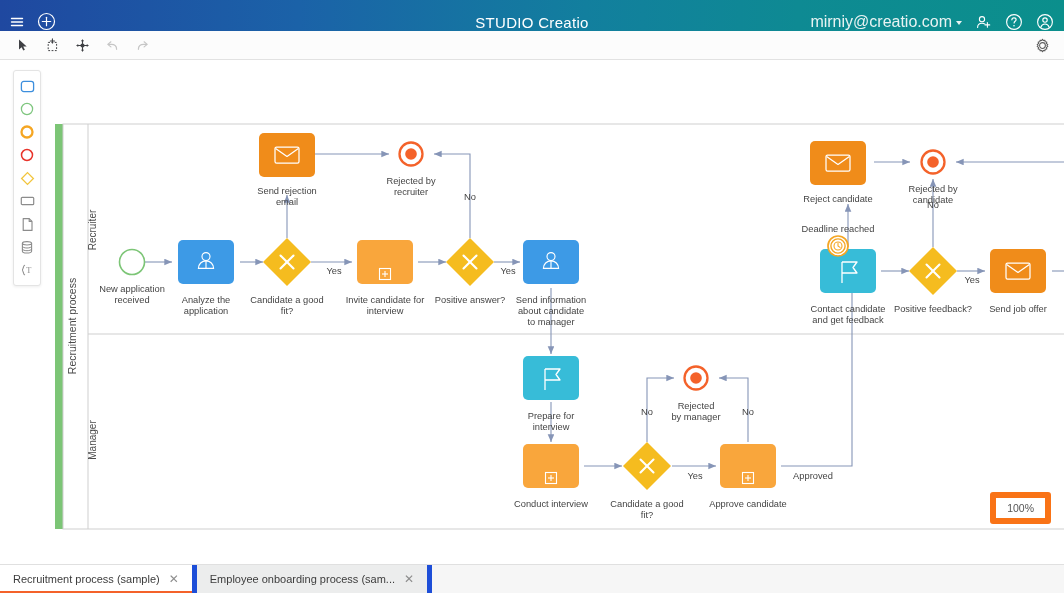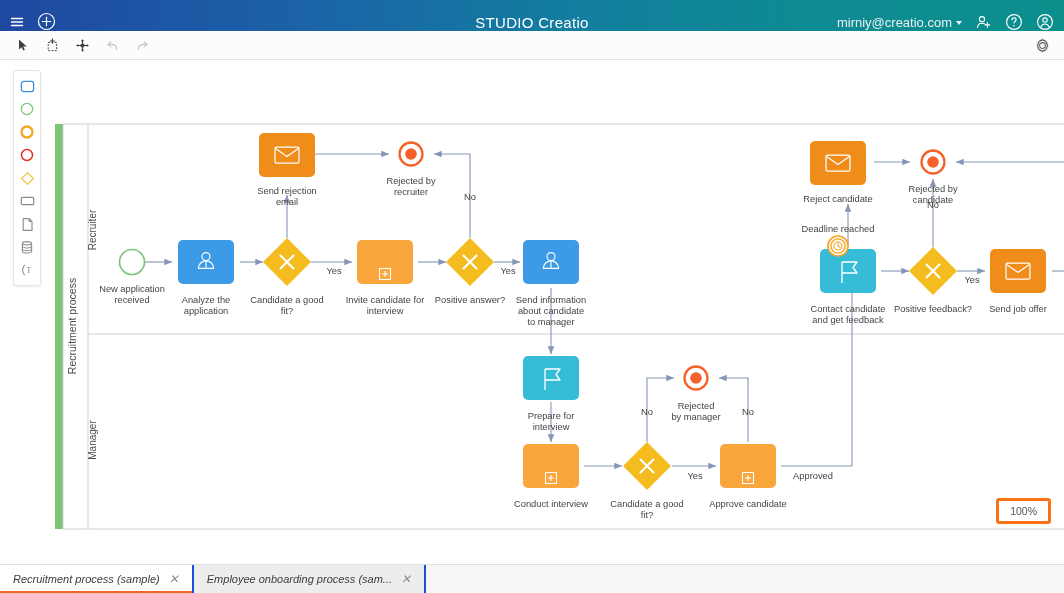--- a/index.html
+++ b/index.html
@@ -20,21 +20,21 @@
   .hdr-left { display: flex; align-items: center; gap: 12px; padding-left: 9px; }
   .hdr-ico { color: #ffffff; display: flex; align-items: center; justify-content: center; cursor: pointer; }
   .hdr-title {
     position: absolute; left: 0; right: 0; text-align: center;
     color: #ffffff; font-size: 15px; letter-spacing: .3px; pointer-events: none;
   }
   .hdr-right {
     margin-left: auto; display: flex; align-items: center; gap: 13px; padding-right: 10px;
     position: relative; z-index: 2;
   }
-  .hdr-email { color: #e9f3f3; font-size: 13px; }
+  .hdr-email { color: #e9f3f3; font-size: 16px; }
   .caret-dn {
     width: 0; height: 0; border-left: 3.5px solid transparent; border-right: 3.5px solid transparent;
     border-top: 4px solid #e9f3f3; margin-left: 4px; display: inline-block; vertical-align: middle;
   }
 
   
   .toolbar {
     position: absolute; left: 0; top: 31px; width: 1064px; height: 29px;
     background: #fcfcfc; border-bottom: 1px solid #e2e2e2;
     display: flex; align-items: center;
@@ -58,34 +58,33 @@
 
   
   .canvas {
     position: absolute; left: 0; top: 60px; width: 1064px; height: 472px;
     background: #ffffff; overflow: hidden;
   }
   .canvas-svg { position: absolute; left: 0; top: 0; }
 
   .zoombox {
     position: absolute; right: 13px; bottom: 8px;
-    border: 3px solid #f97316; border-radius: 3px; background: #fff;
+    border: 6px solid #f97316; border-radius: 3px; background: #fff;
     padding: 4px 11px; font-size: 10.5px; color: #555; cursor: pointer;
   }
 
   
   .tabbar {
     position: absolute; left: 0; bottom: 0; width: 1064px; height: 29px;
     background: #f6f6f6; border-top: 1px solid #e0e0e0; display: flex; align-items: stretch;
   }
   .tab {
     display: flex; align-items: center; gap: 9px; padding: 0 13px;
     font-size: 11px; color: #3c3c3c; cursor: pointer; position: relative;
-    border-right: 2px solid #1d4ed8;
-    font-style: italic;
+    border-right: 5px solid #1d4ed8;
   }
   .tab.active { background: #ffffff; }
   .tab.active::after {
     content: ""; position: absolute; left: 0; right: 0; bottom: 0; height: 2px; background: #f4622a;
   }
   .tab.inactive { background: #eceded; text-align: center; }
   .tab-x { font-size: 12px; color: #8d8d8d; line-height: 1; cursor: pointer; }
 </style>
 </head>
 <body>

